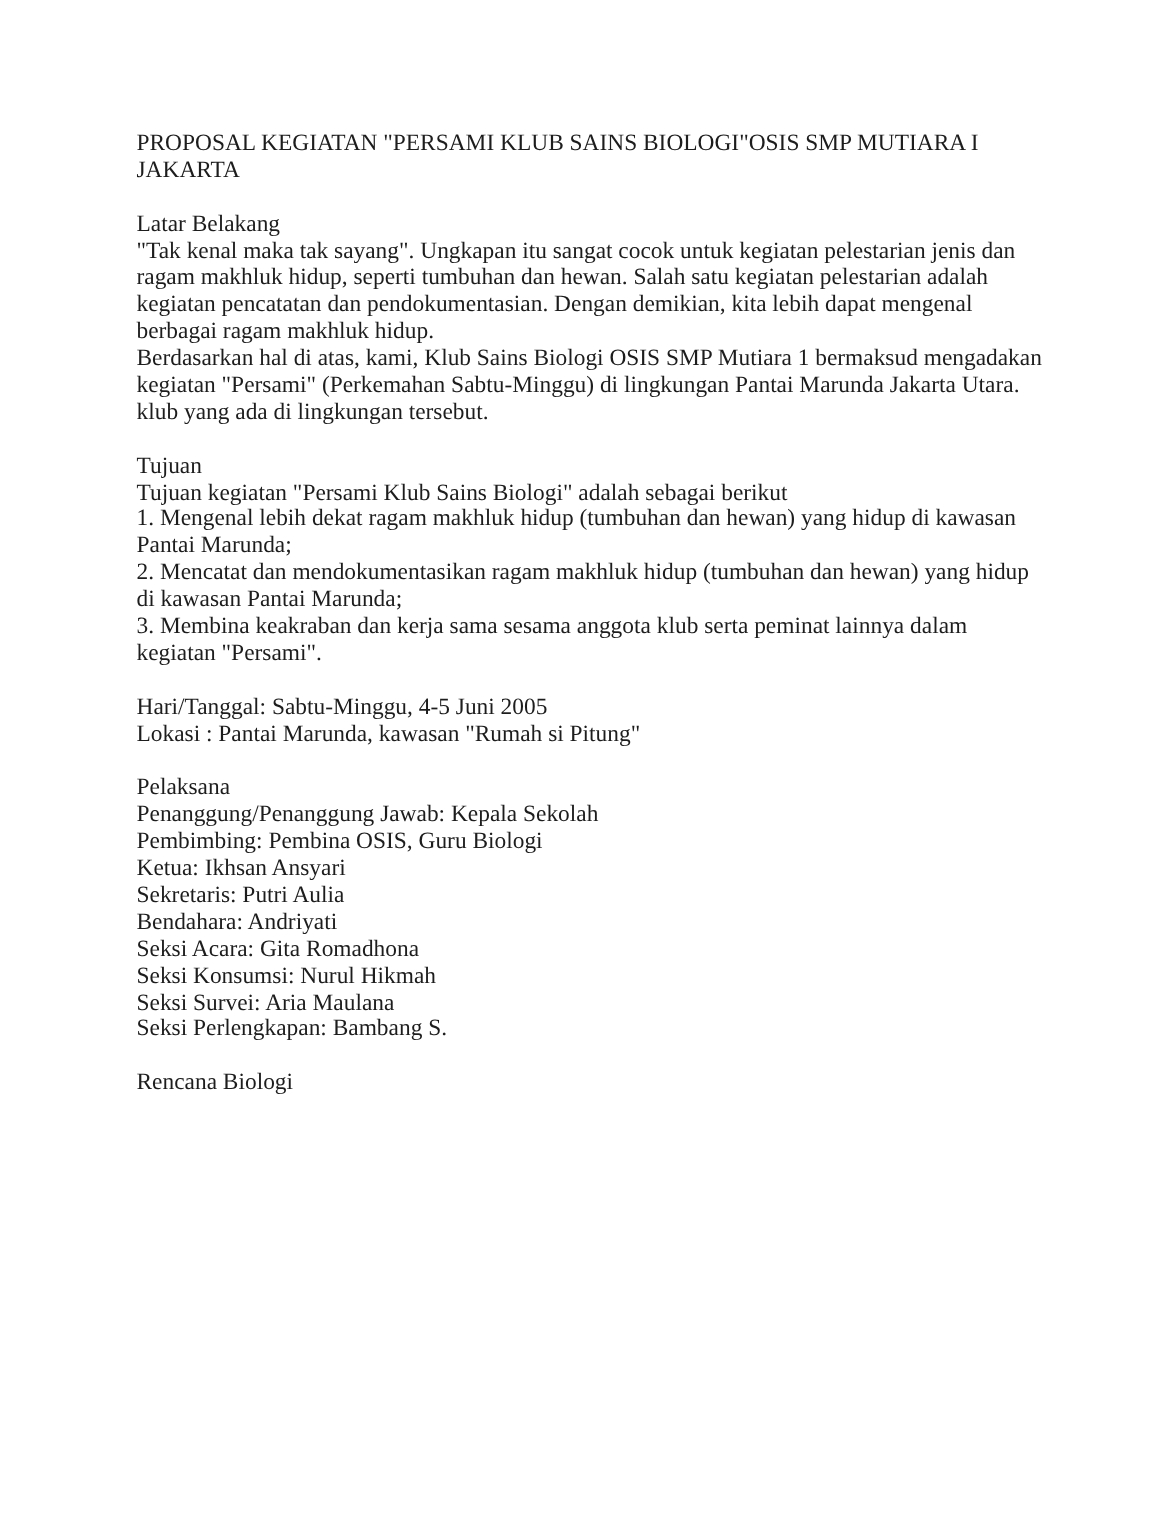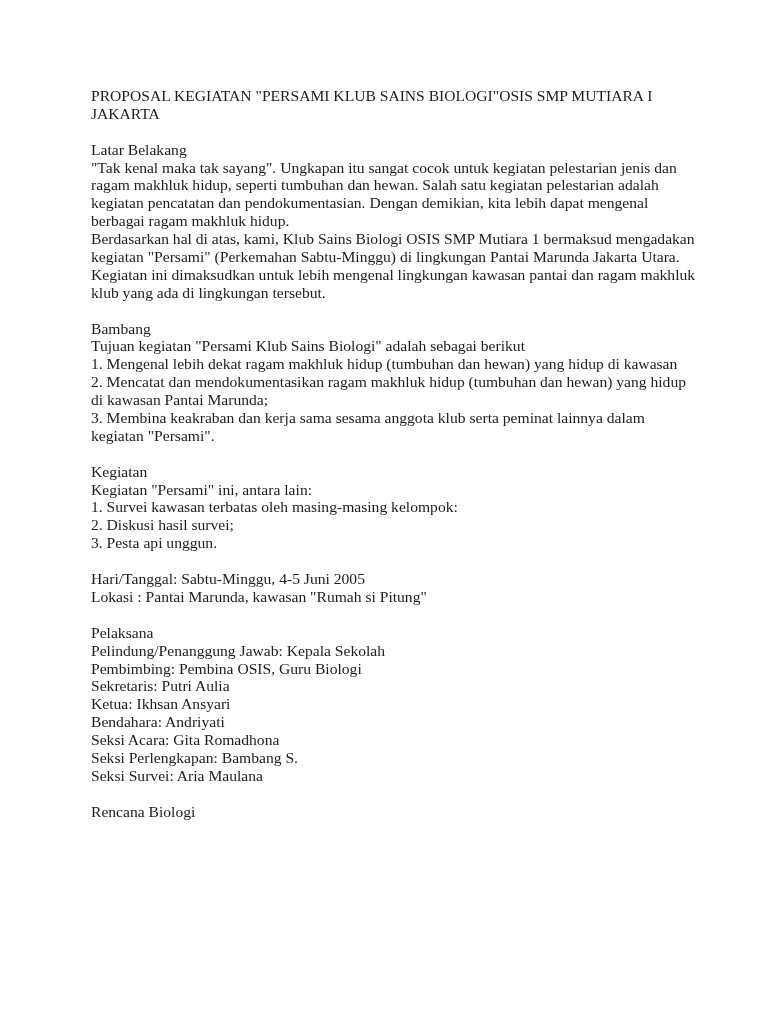--- a/index.html
+++ b/index.html
@@ -48,56 +48,50 @@
   </div>
 
   <section>
     <div class="line">Latar Belakang</div>
     <div class="line">"Tak kenal maka tak sayang". Ungkapan itu sangat cocok untuk kegiatan pelestarian jenis dan</div>
     <div class="line">ragam makhluk hidup, seperti tumbuhan dan hewan. Salah satu kegiatan pelestarian adalah</div>
     <div class="line">kegiatan pencatatan dan pendokumentasian. Dengan demikian, kita lebih dapat mengenal</div>
     <div class="line">berbagai ragam makhluk hidup.</div>
     <div class="line">Berdasarkan hal di atas, kami, Klub Sains Biologi OSIS SMP Mutiara 1 bermaksud mengadakan</div>
     <div class="line">kegiatan "Persami" (Perkemahan Sabtu-Minggu) di lingkungan Pantai Marunda Jakarta Utara.</div>
-    <div class="line">Kegiatan ini dimaksudkan untuk lebih mengenal lingkungan kawasan pantai dan ragam makhluk</div>
     <div class="line">klub yang ada di lingkungan tersebut.</div>
   </section>
 
   <section>
-    <div class="line">Bambang</div>
+    <div class="line">Tujuan</div>
     <div class="line">Tujuan kegiatan "Persami Klub Sains Biologi" adalah sebagai berikut</div>
     <div class="line">1. Mengenal lebih dekat ragam makhluk hidup (tumbuhan dan hewan) yang hidup di kawasan</div>
+    <div class="line">Pantai Marunda;</div>
     <div class="line">2. Mencatat dan mendokumentasikan ragam makhluk hidup (tumbuhan dan hewan) yang hidup</div>
     <div class="line">di kawasan Pantai Marunda;</div>
     <div class="line">3. Membina keakraban dan kerja sama sesama anggota klub serta peminat lainnya dalam</div>
     <div class="line">kegiatan "Persami".</div>
   </section>
 
-  <section>
-    <div class="line">Kegiatan</div>
-    <div class="line">Kegiatan "Persami" ini, antara lain:</div>
-    <div class="line">1. Survei kawasan terbatas oleh masing-masing kelompok:</div>
-    <div class="line">2. Diskusi hasil survei;</div>
-    <div class="line">3. Pesta api unggun.</div>
-  </section>
 
   <section>
     <div class="line">Hari/Tanggal: Sabtu-Minggu, 4-5 Juni 2005</div>
     <div class="line">Lokasi : Pantai Marunda, kawasan "Rumah si Pitung"</div>
   </section>
 
   <section>
     <div class="line">Pelaksana</div>
-    <div class="line">Pelindung/Penanggung Jawab: Kepala Sekolah</div>
+    <div class="line">Penanggung/Penanggung Jawab: Kepala Sekolah</div>
     <div class="line">Pembimbing: Pembina OSIS, Guru Biologi</div>
+    <div class="line">Ketua: Ikhsan Ansyari</div>
     <div class="line">Sekretaris: Putri Aulia</div>
-    <div class="line">Ketua: Ikhsan Ansyari</div>
     <div class="line">Bendahara: Andriyati</div>
     <div class="line">Seksi Acara: Gita Romadhona</div>
+    <div class="line">Seksi Konsumsi: Nurul Hikmah</div>
+    <div class="line">Seksi Survei: Aria Maulana</div>
     <div class="line">Seksi Perlengkapan: Bambang S.</div>
-    <div class="line">Seksi Survei: Aria Maulana</div>
   </section>
 
   <section>
     <div class="line">Rencana Biologi</div>
   </section>
 
 </div>
 
 </body></html>

